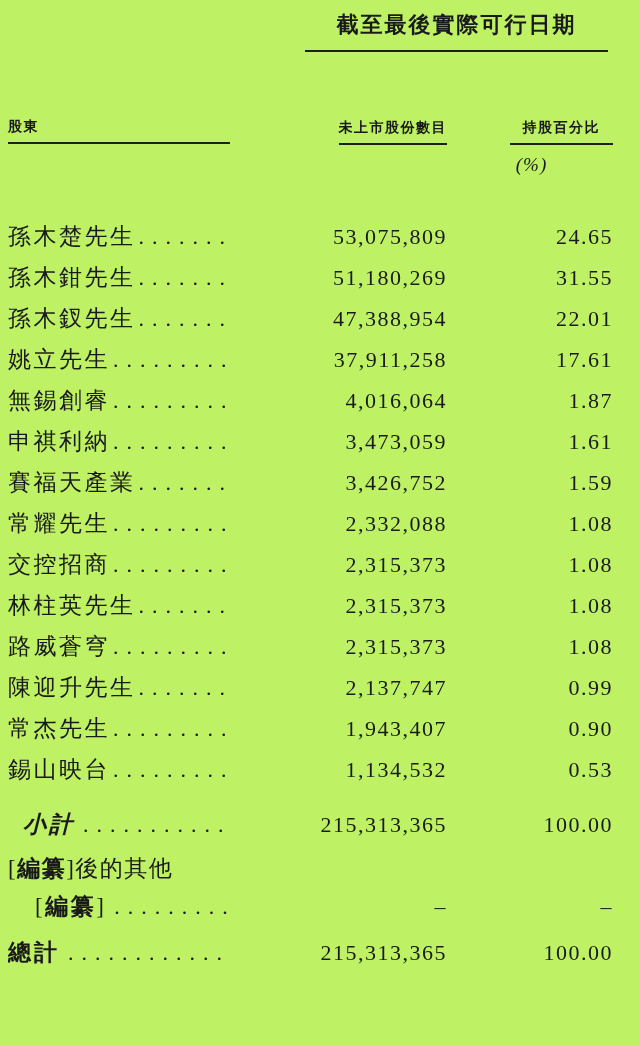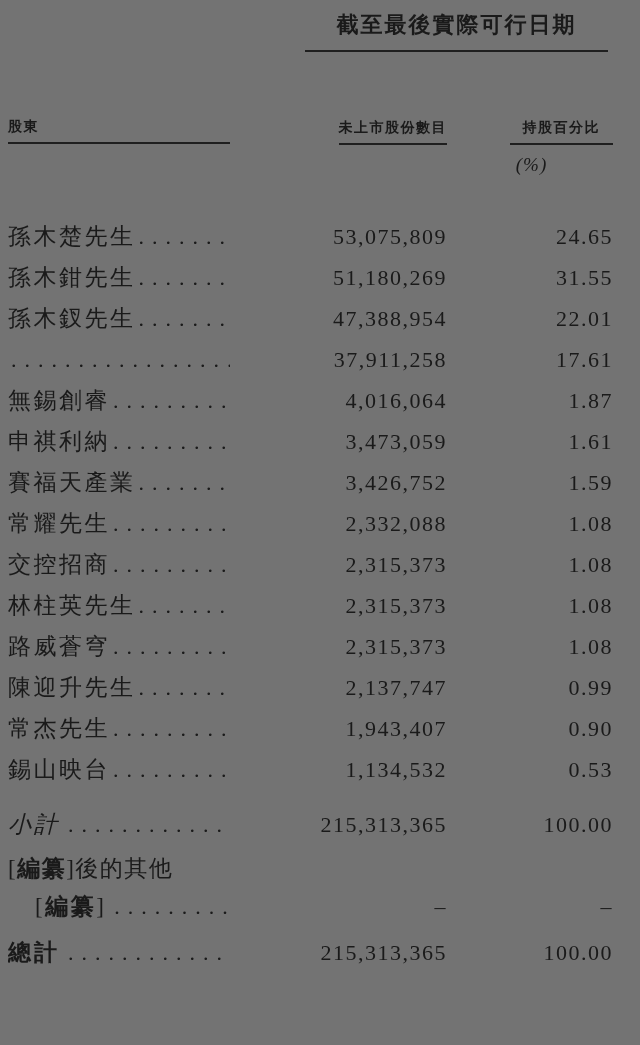--- a/index.html
+++ b/index.html
@@ -1,20 +1,20 @@
 <!DOCTYPE html>
 <html><head>
 <meta charset="utf-8">
 <style>
   html,body { margin:0; padding:0; background:#ffffff; }
   .page {
     position:relative;
     width:640px; height:1045px;
     box-sizing:border-box;
-    background:#737373;
+    background:#bef264;
     color:#1a1a1a;
     padding:10px 40px 0 8px;
     overflow:hidden;
     font-family:"Liberation Serif","DejaVu Serif",serif;
   }
   
   .period-wrap { margin-left:297px; width:303px; }
   .period-hdr {
     text-align:center;
     font-weight:700;
@@ -55,21 +55,21 @@
     font-size:22px; letter-spacing:8px; margin-left:3px;
     color:#1a1a1a;
   }
   .leader::after { content:"......................"; }
   .num {
     font-size:22px;
     letter-spacing:1.5px;
     font-family:"Liberation Serif","DejaVu Serif",serif;
   }
   .row-subtotal { margin-top:14px; }
-  .row-subtotal .nm { font-weight:400; font-style:italic; letter-spacing:3px; }
+  .row-subtotal .nm { font-weight:700; font-style:italic; letter-spacing:3px;margin-left:15px; }
   .row-subtotal .leader { margin-left:8px; }
   .other-line1 { line-height:36px; height:36px; margin-top:6px; }
   .other-line1 .nm { letter-spacing:1.5px; }
   .bold-cjk { font-weight:700; }
   .row-other2 { line-height:40px; height:40px; }
   .row-other2 .label { padding-left:27px; }
   .row-other2 .leader { margin-left:8px; }
   .row-total { line-height:44px; height:44px; margin-top:4px; }
   .row-total .nm { font-weight:700; letter-spacing:3px; }
   .row-total .leader { margin-left:8px; }
@@ -120,20 +120,21 @@
     <div class="grid row">
       <div class="c1 label">
           <span class="nm">孫木釵先生</span>
           <span class="leader"></span>
         </div>
       <div class="c2 num">47,388,954</div>
       <div class="c3 num">22.01</div>
     </div>
     <div class="grid row">
       <div class="c1 label">
+          <span class="nm">姚立先生</span>
           <span class="leader"></span>
         </div>
       <div class="c2 num">37,911,258</div>
       <div class="c3 num">17.61</div>
     </div>
     <div class="grid row">
       <div class="c1 label">
           <span class="nm">無錫創睿</span>
           <span class="leader"></span>
         </div>

